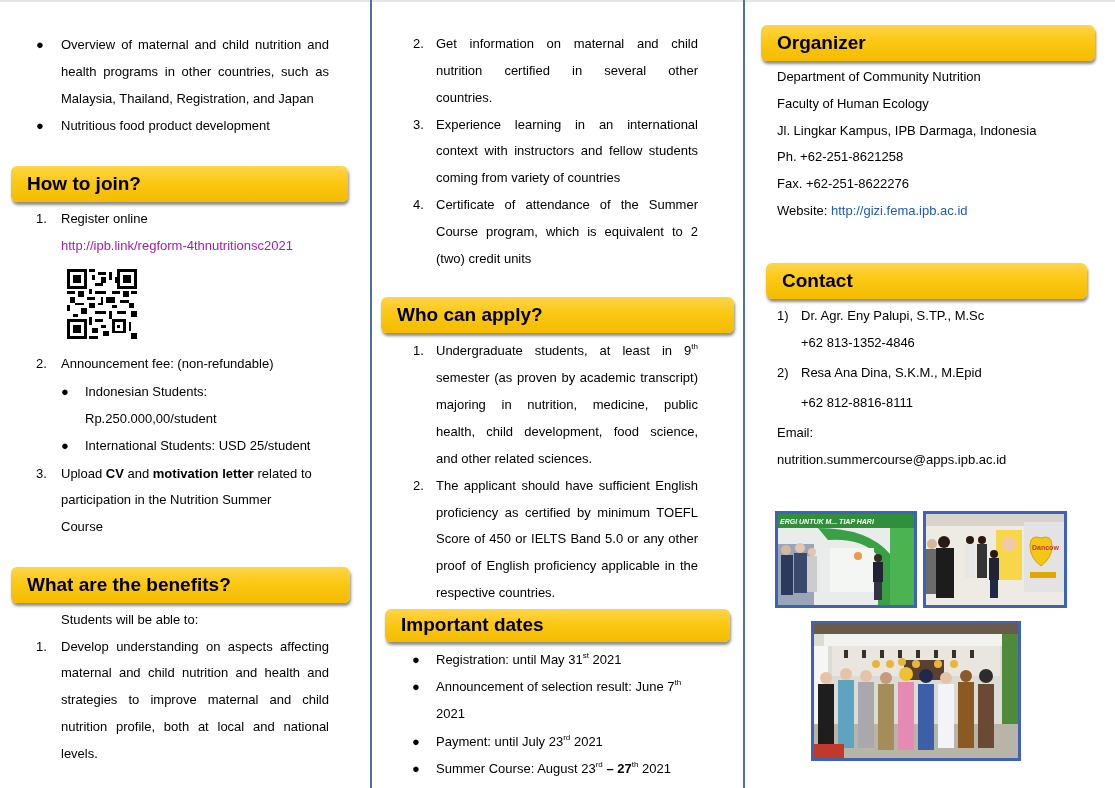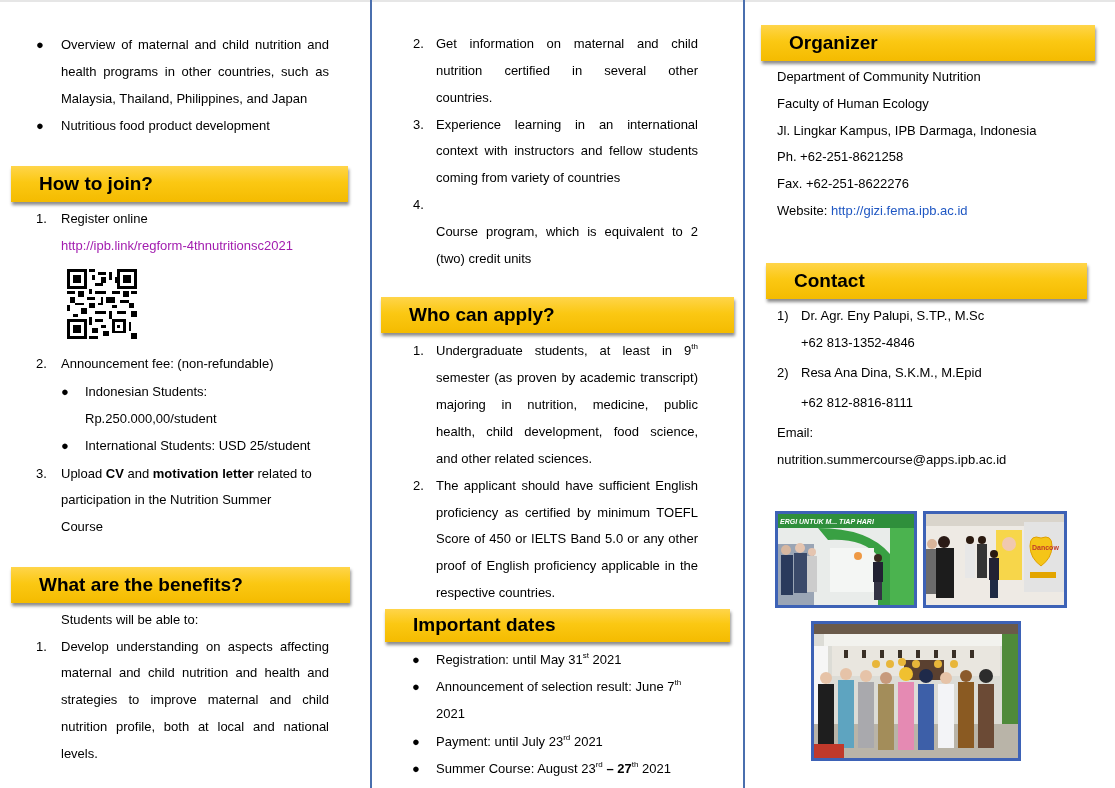--- a/index.html
+++ b/index.html
@@ -2,24 +2,24 @@
 <html><head>
 <meta charset="utf-8">
 <style>
   * { box-sizing: border-box; margin: 0; padding: 0; }
   html, body { width: 1115px; height: 788px; overflow: hidden; background: #ffffff; }
   body { font-family: "Liberation Sans", "DejaVu Sans", sans-serif; color: #000; font-size: 13px; position: relative; }
   .top-edge { position: absolute; left: 0; top: 0; width: 1115px; height: 2px; background: #e6e6e6; }
   .divider { position: absolute; top: 0; width: 2px; height: 788px; background: #4a6fae; }
   .panel { position: absolute; top: 0; height: 788px; }
   .banner {
-    position: absolute; height: 36px; border-radius: 0;
+    position: absolute; height: 36px; border-radius: 6px;
     background: linear-gradient(to bottom, #ffd54a 0%, #fbc813 45%, #f4bb00 100%);
     box-shadow: 1px 3px 3px rgba(0,0,0,0.45);
-    font-weight: bold; font-size: 19px; line-height: 36px; padding-left: 28px;
+    font-weight: bold; font-size: 19px; line-height: 36px; padding-left: 16px;
   }
   .line { position: absolute; font-size: 13px; line-height: 16px; white-space: nowrap; text-align: center; }
   .just { text-align: justify; text-align-last: justify; white-space: normal; }
   .mk { position: absolute; font-size: 13px; line-height: 16px; }
   .link { color: #a21caf; }
   .ulink { color: #1f57c3; }
   sup { font-size: 8px; line-height: 0; vertical-align: 6px; }
   b { font-weight: bold; }
   .qr { position: absolute; left: 67px; top: 269px; width: 70px; height: 70px; }
   .photo { position: absolute; border: 3px solid #3d62b6; overflow: hidden; }
@@ -29,21 +29,21 @@
 
 <div class="top-edge"></div>
 <div class="divider" style="left:370px"></div>
 <div class="divider" style="left:743px"></div>
 
 <div class="panel" style="left:0;width:370px">
 
   <span class="mk" style="left:36px;top:37px">●</span>
   <div class="line just" style="left:61px;top:37px;width:268px">Overview of maternal and child nutrition and</div>
   <div class="line just" style="left:61px;top:64px;width:268px">health programs in other countries, such as</div>
-  <div class="line" style="left:61px;top:91px">Malaysia, Thailand, Philippines, and Japan</div>
+  <div class="line" style="left:61px;top:91px">Malaysia, Thailand, Registration, and Japan</div>
   <span class="mk" style="left:36px;top:118px">●</span>
   <div class="line" style="left:61px;top:118px">Nutritious food product development</div>
 
   <div class="banner" style="left:11px;top:166px;width:337px">How to join?</div>
 
   <span class="mk" style="left:36px;top:211px">1.</span>
   <div class="line" style="left:61px;top:211px">Register online</div>
   <a class="line link" style="left:61px;top:238px">http://ipb.link/regform-4thnutritionsc2021</a>
 
   <svg class="qr" viewBox="0 0 25 25" shape-rendering="crispEdges">
@@ -131,20 +131,21 @@
   <div class="line just" style="left:64px;top:36px;width:262px">Get information on maternal and child</div>
   <div class="line just" style="left:64px;top:63px;width:262px">nutrition certified in several other</div>
   <div class="line" style="left:64px;top:90px">countries.</div>
 
   <span class="mk" style="left:41px;top:117px">3.</span>
   <div class="line just" style="left:64px;top:117px;width:262px">Experience learning in an international</div>
   <div class="line just" style="left:64px;top:143px;width:262px">context with instructors and fellow students</div>
   <div class="line" style="left:64px;top:170px">coming from variety of countries</div>
 
   <span class="mk" style="left:41px;top:197px">4.</span>
+  <div class="line just" style="left:64px;top:197px;width:262px">Certificate of attendance of the Summer</div>
   <div class="line just" style="left:64px;top:224px;width:262px">Course program, which is equivalent to 2</div>
   <div class="line" style="left:64px;top:251px">(two) credit units</div>
 
   <div class="banner" style="left:9px;top:297px;width:353px">Who can apply?</div>
 
   <span class="mk" style="left:41px;top:343px">1.</span>
   <div class="line just" style="left:64px;top:343px;width:262px"><span>Undergraduate students, at least in 9</span><sup>th</sup></div>
   <div class="line just" style="left:64px;top:370px;width:262px">semester (as proven by academic transcript)</div>
   <div class="line just" style="left:64px;top:397px;width:262px">majoring in nutrition, medicine, public</div>
   <div class="line just" style="left:64px;top:424px;width:262px">health, child development, food science,</div>

